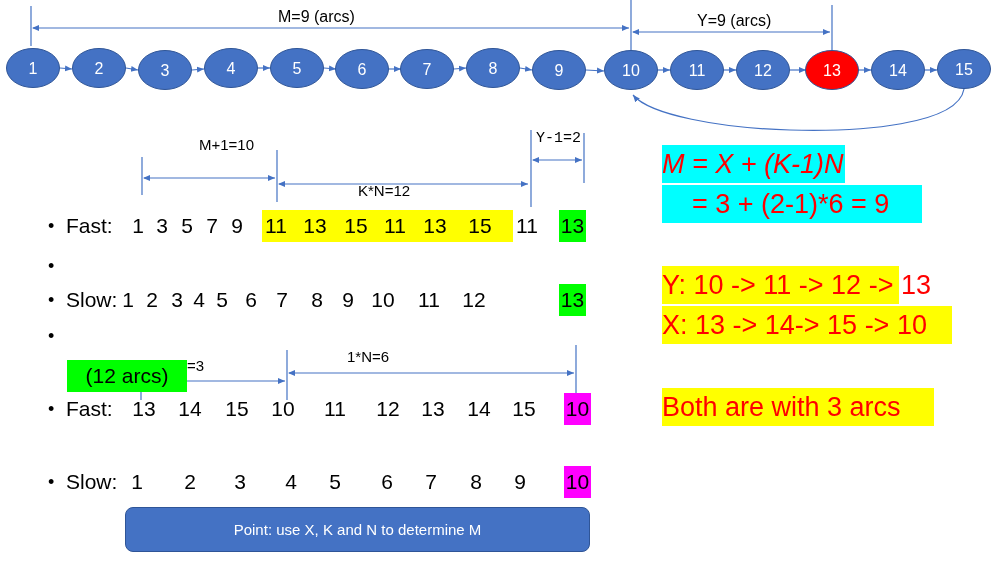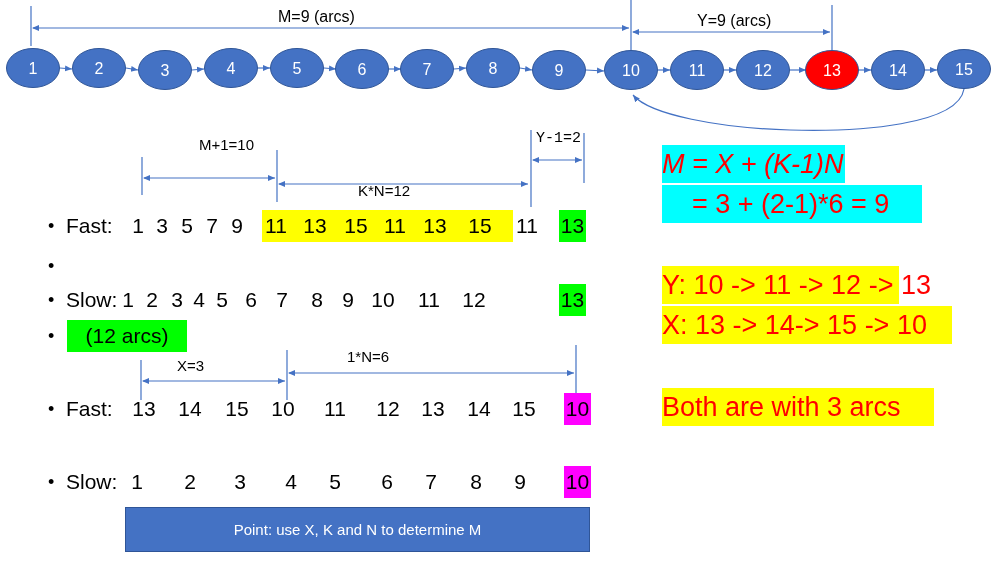--- a/index.html
+++ b/index.html
@@ -11,21 +11,21 @@
   .row { position:absolute; font-size:21px; height:32px; line-height:32px; white-space:nowrap; }
   .bullet { position:absolute; font-size:18px; line-height:32px; }
   .tok { position:absolute; top:0; height:32px; line-height:32px; text-align:center; }
   .hl-yellow { background:#ffff00; }
   .hl-green { background:#00ff00; }
   .hl-magenta { background:#ff00ff; }
   .formula { position:absolute; font-size:27px; color:#ff0000; white-space:nowrap; line-height:38px; }
   .cyan { background:#00ffff; }
   .yel { background:#ffff00; }
   .point-box { position:absolute; left:125px; top:507px; width:465px; height:45px;
-               background:#4472c4; border:1px solid #2f5597; border-radius:0; box-sizing:border-box;
+               background:#4472c4; border:1px solid #2f5597; border-radius:8px; box-sizing:border-box;
                color:#fff; font-size:15px; text-align:center; line-height:43px; }
 </style>
 </head>
 <body>
 
 <svg class="diagram" width="1000" height="563" viewBox="0 0 1000 563">
   <defs>
     <marker id="ah" markerWidth="8" markerHeight="8" refX="7" refY="4" orient="auto" markerUnits="userSpaceOnUse">
       <path d="M0,1 L7,4 L0,7 z" fill="#4472c4"></path>
     </marker>
@@ -188,21 +188,21 @@
   <span class="tok" style="left:310px;width:14px;">8</span>
   <span class="tok" style="left:341px;width:14px;">9</span>
   <span class="tok" style="left:370px;width:26px;">10</span>
   <span class="tok" style="left:416px;width:26px;">11</span>
   <span class="tok" style="left:461px;width:26px;">12</span>
   <span class="tok hl-green" style="left:559px;width:27px;">13</span>
 </div>
 
 <div class="row" style="left:0;top:320px;width:300px;">
   <span class="bullet" style="left:48px;">•</span>
-  <span class="tok hl-green" style="left:67px;width:120px;">(12 arcs)</span>
+  <span class="tok hl-green" style="left:67px;width:120px;margin-top:40px;">(12 arcs)</span>
 </div>
 
 <div class="row" style="left:0;top:393px;width:620px;">
   <span class="bullet" style="left:48px;">•</span>
   <span class="tok" style="left:66px;">Fast:</span>
   <span class="tok" style="left:131px;width:26px;">13</span>
   <span class="tok" style="left:177px;width:26px;">14</span>
   <span class="tok" style="left:224px;width:26px;">15</span>
   <span class="tok" style="left:270px;width:26px;">10</span>
   <span class="tok" style="left:322px;width:26px;">11</span>

